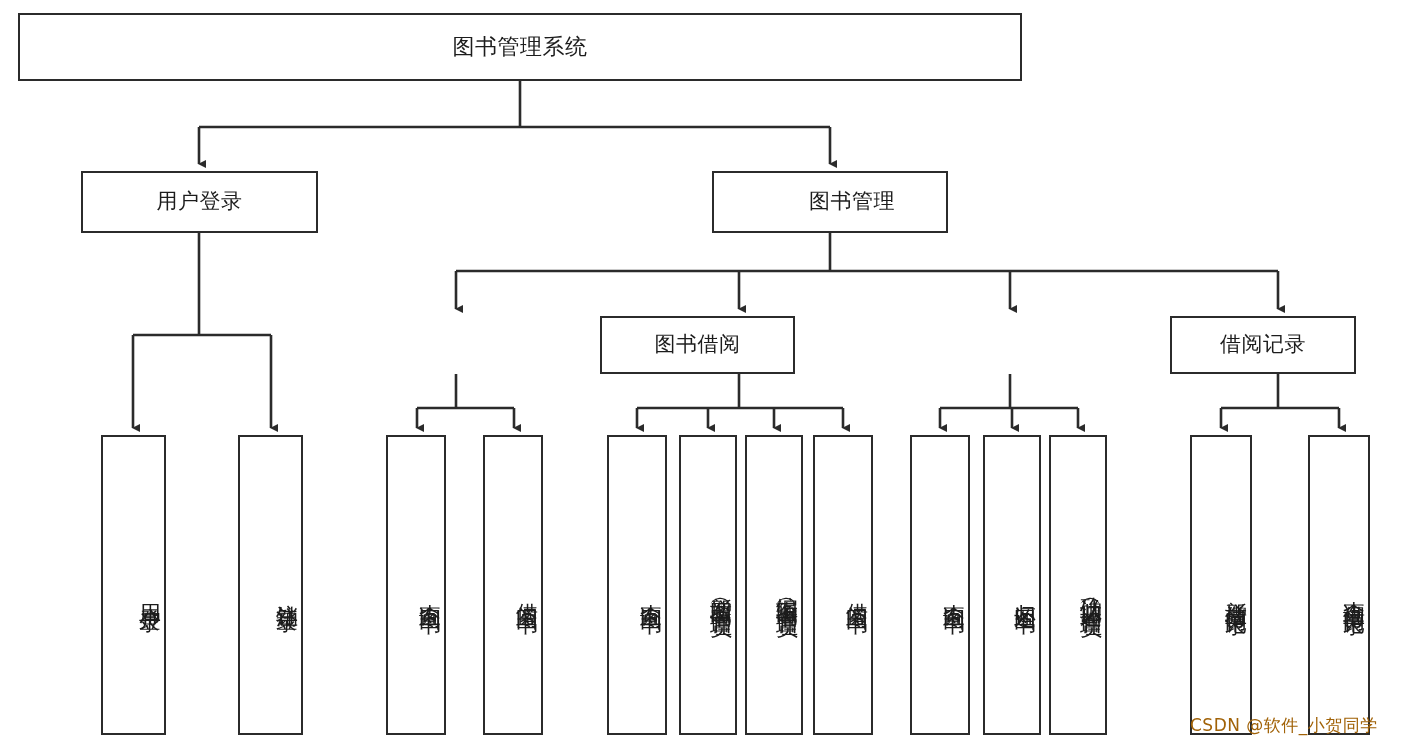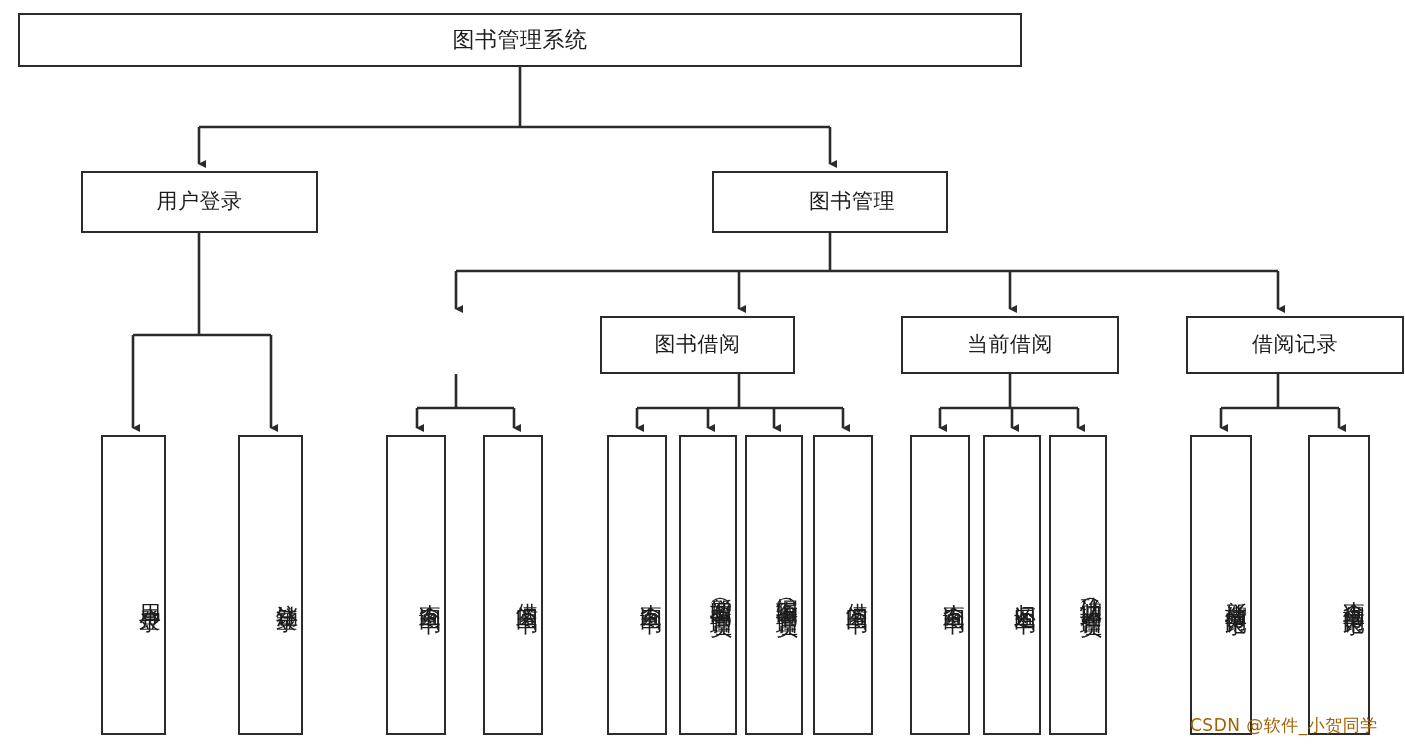--- a/index.html
+++ b/index.html
@@ -117,38 +117,35 @@
       <path d="M1012,408 L1012,428" marker-end="url(#arrow)"></path>
       <path d="M1078,408 L1078,428" marker-end="url(#arrow)"></path>
 
       <path d="M1278,374 L1278,408"></path>
       <path d="M1221,408 L1339,408"></path>
       <path d="M1221,408 L1221,428" marker-end="url(#arrow)"></path>
       <path d="M1339,408 L1339,428" marker-end="url(#arrow)"></path>
     </g>
   </svg>
 
-  <div class="node root" style="left:18px; top:13px; width:1004px; height:54px;">
+  <div class="node root" style="left:18px; top:13px; width:1004px; height:68px;">
     <span>图书管理系统</span>
   </div>
 
   <div class="node h" style="left:81px; top:171px; width:237px; height:62px;">
     <span>用户登录</span>
   </div>
   <div class="node h" style="left:712px; top:171px; width:236px; height:62px;padding-left:44px;">
     <span>图书管理</span>
   </div>
 
   <div class="node h" style="left:600px; top:316px; width:195px; height:58px;">
     <span>图书借阅</span>
   </div>
-  <div class="node h" style="left:901px; top:316px; width:218px; height:58px;">
-    <span>当前借阅</span>
-  </div>
-  <div class="node h" style="left:1170px; top:316px; width:218px; height:58px;margin-left:16px;">
+  <div class="node h" style="left:1170px; top:316px; width:186px; height:58px;">
     <span>借阅记录</span>
   </div>
 
   <div class="node v" style="left:101px; top:435px; width:65px; height:300px;">
     <span class="vtext">用户登录</span>
   </div>
   <div class="node v" style="left:238px; top:435px; width:65px; height:300px;">
     <span class="vtext">注销登录</span>
   </div>
 

